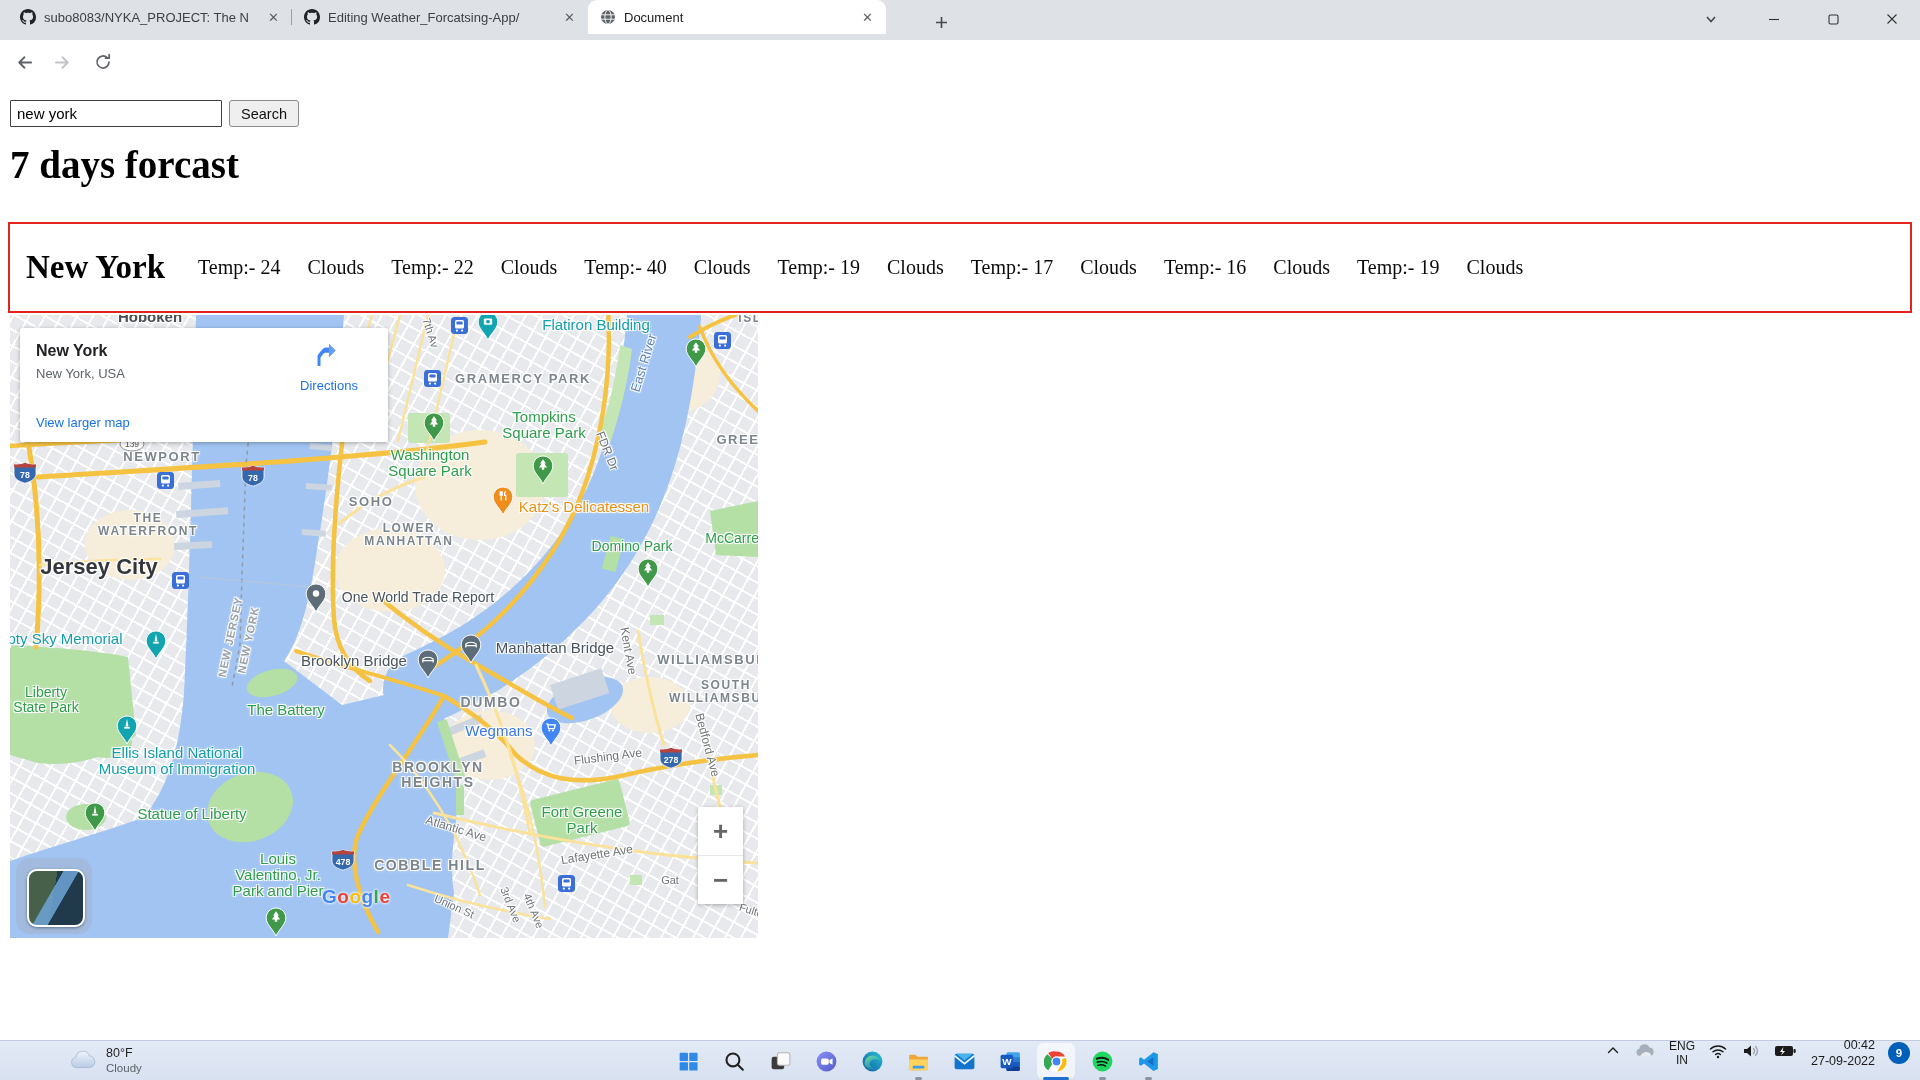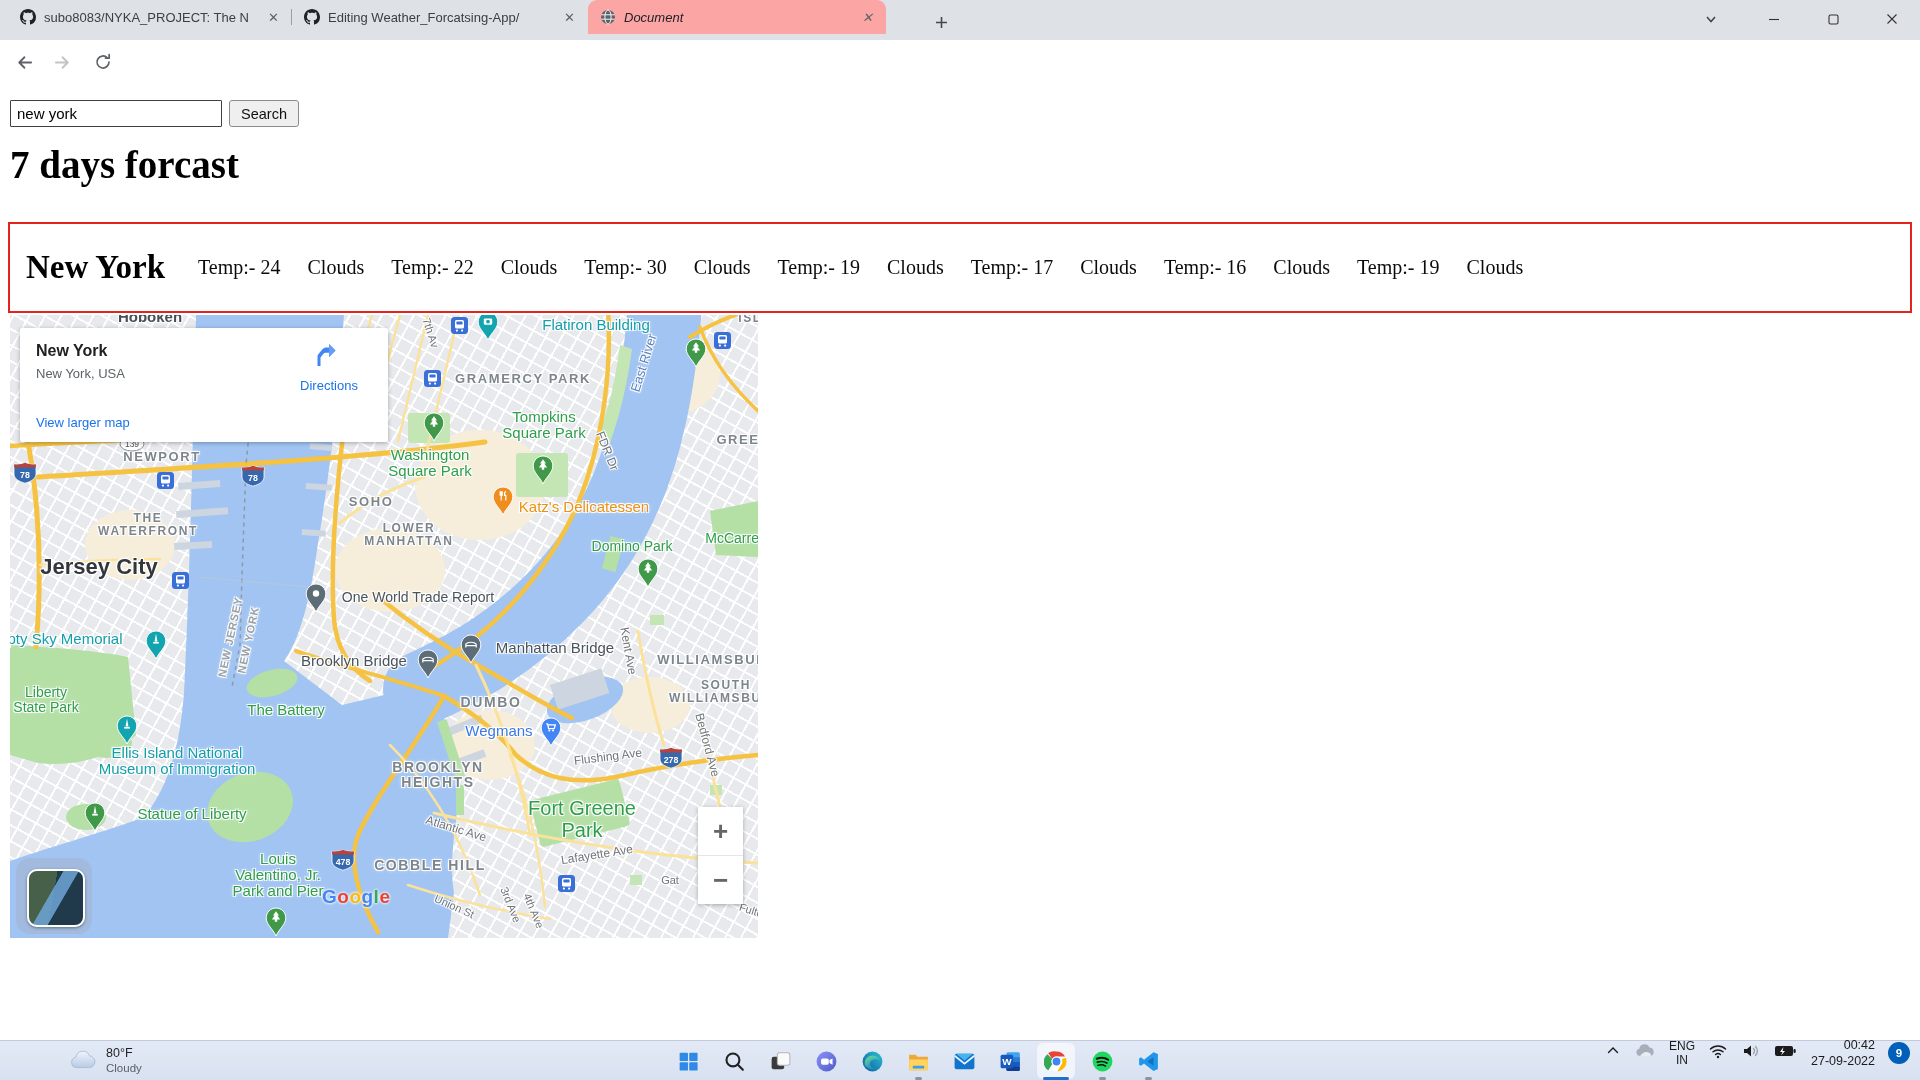--- a/index.html
+++ b/index.html
@@ -6,21 +6,21 @@
   * { box-sizing: border-box; margin:0; padding:0; }
   html,body { width:1920px; height:1080px; overflow:hidden; background:#fff;
     font-family:"Liberation Sans", sans-serif; }
   #screen { position:relative; width:1920px; height:1080px; }
 
   
   #tabstrip { position:absolute; left:0; top:0; width:1920px; height:40px; background:#dee1e6; }
   #tabs { position:absolute; left:8px; top:0; display:flex; height:40px; align-items:flex-start; }
   .tab { position:relative; height:34px; display:flex; align-items:center; padding:0 10px 0 12px;
          font-size:13px; color:#3c4043; border-radius:9px 9px 0 0; }
-  .tab.active { background:#fca5a5; color:#202124;font-style:italic; }
+  .tab.active { background:#ffffff; color:#202124; }
   .tab .fav { width:16px; height:16px; margin-right:8px; flex:0 0 16px; }
   .tab .ttl { flex:1; overflow:hidden; white-space:nowrap; }
   .tab .cls { width:17px; height:17px; margin-left:8px; border-radius:50%; display:flex;
               align-items:center; justify-content:center; font-size:13px; color:#5f6368; }
   .tab:not(.active):not(:first-child)::before { content:""; position:absolute; left:-1px; top:9px;
               width:1px; height:16px; background:#9aa0a6; }
   .newtab { position:absolute; left:928px; top:9px; width:26px; height:26px; display:flex;
             align-items:center; justify-content:center; color:#45494d; font-size:20px; }
   .tsbtn { position:absolute; top:0; width:46px; height:38px; display:flex; align-items:center; justify-content:center; }
 
@@ -255,21 +255,21 @@
     <input id="cityinput" value="new york" style="">
     <button id="searchbtn">Search</button>
     <h1 id="pageheading">7 days forcast</h1>
 
     <div id="forecastbox">
       <span class="city">New York</span>
     <span class="fent">Temp:- 24</span>
         <span class="fent">Clouds</span>
         <span class="fent">Temp:- 22</span>
         <span class="fent">Clouds</span>
-        <span class="fent">Temp:- 30</span>
+        <span class="fent">Temp:- 40</span>
         <span class="fent">Clouds</span>
         <span class="fent">Temp:- 19</span>
         <span class="fent">Clouds</span>
         <span class="fent">Temp:- 17</span>
         <span class="fent">Clouds</span>
         <span class="fent">Temp:- 16</span>
         <span class="fent">Clouds</span>
         <span class="fent">Temp:- 19</span>
         <span class="fent">Clouds</span>
       </div>
@@ -389,21 +389,21 @@
           <div class="mlabel c-road" style="left: 618px; top: 336px; font-size: 12px; transform: translate(-50%, -50%) rotate(80deg);">Kent Ave</div>
           <div class="mlabel c-area" style="left: 708px; top: 345px; font-size: 13px;">WILLIAMSBURG</div>
           <div class="mlabel c-area" style="left: 716px; top: 377px; font-size: 12px;">SOUTH
 WILLIAMSBURG</div>
           <div class="mlabel c-road" style="left: 697px; top: 430px; font-size: 12px; transform: translate(-50%, -50%) rotate(75deg);">Bedford Ave</div>
           <div class="mlabel c-area" style="left: 481px; top: 388px; font-size: 14px;">DUMBO</div>
           <div class="mlabel c-poiblue" style="left: 489px; top: 416px; font-size: 15px;">Wegmans</div>
           <div class="mlabel c-road" style="left: 598px; top: 442px; font-size: 12px; transform: translate(-50%, -50%) rotate(-7deg);">Flushing Ave</div>
           <div class="mlabel c-area" style="left: 428px; top: 460px; font-size: 14px;">BROOKLYN
 HEIGHTS</div>
-          <div class="mlabel c-park" style="left: 572px; top: 505px; font-size: 20px;">Fort Greene
+          <div class="mlabel c-park" style="left: 572px; top: 505px; font-size: 15px;">Fort Greene
 Park</div>
           <div class="mlabel c-road" style="left: 446px; top: 514px; font-size: 12px; transform: translate(-50%, -50%) rotate(17deg);">Atlantic Ave</div>
           <div class="mlabel c-road" style="left: 587px; top: 540px; font-size: 12px; transform: translate(-50%, -50%) rotate(-9deg);">Lafayette Ave</div>
           <div class="mlabel c-area" style="left: 420px; top: 551px; font-size: 14px;">COBBLE HILL</div>
           <div class="mlabel c-park" style="left: 268px; top: 560px; font-size: 15px;">Louis
 Valentino, Jr.
 Park and Pier</div>
           <div class="mlabel c-road" style="left: 444px; top: 592px; font-size: 11px; transform: translate(-50%, -50%) rotate(24deg);">Union St</div>
           <div class="mlabel c-road" style="left: 660px; top: 566px; font-size: 11px;">Gat</div>
           <div class="mlabel c-road" style="left: 500px; top: 590px; font-size: 11px; transform: translate(-50%, -50%) rotate(68deg);">3rd Ave</div>

